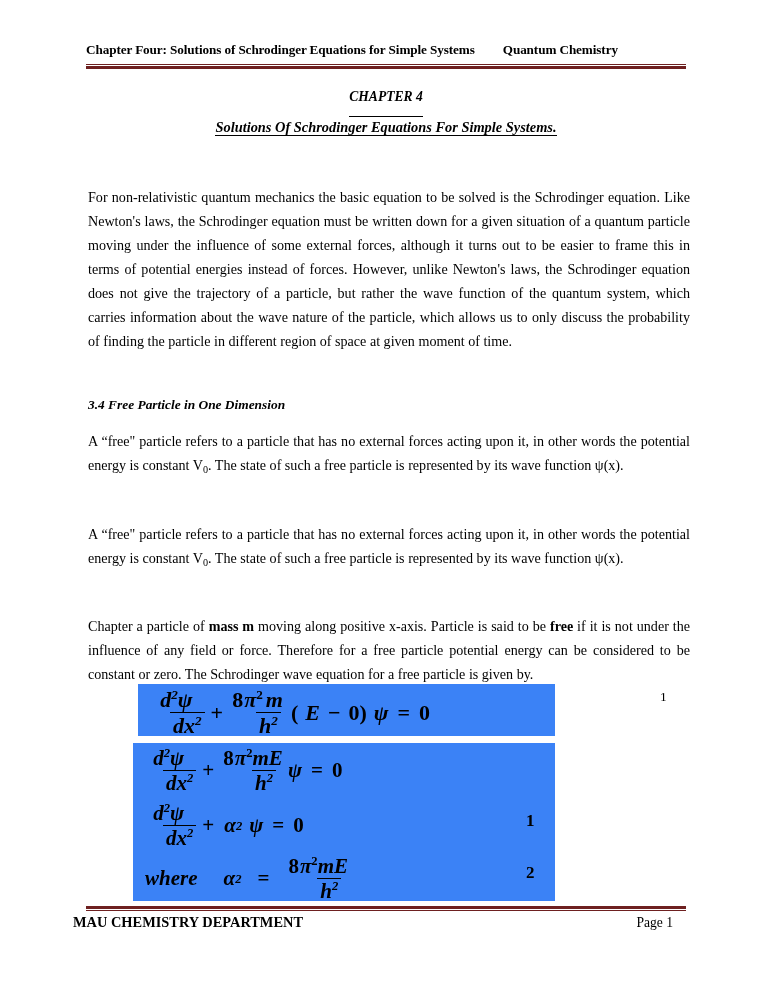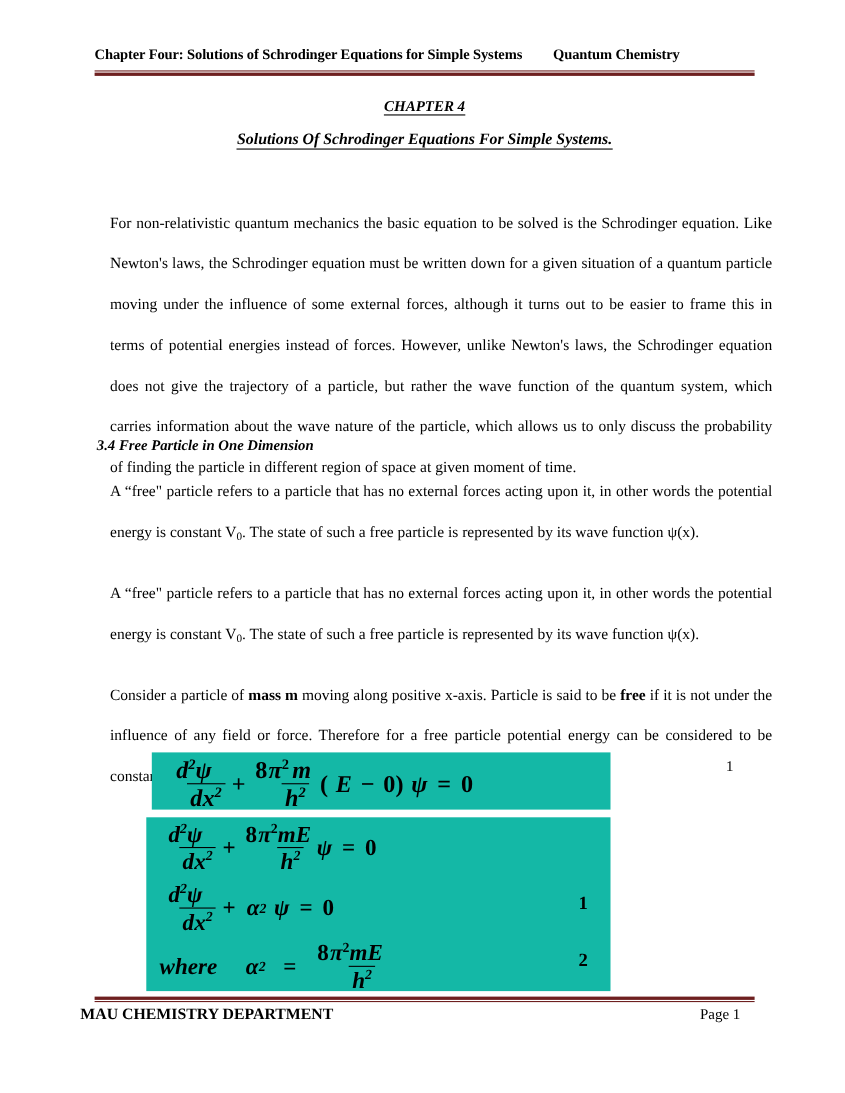--- a/index.html
+++ b/index.html
@@ -60,21 +60,21 @@
     left: 86px;
     top: 89px;
     width: 600px;
     text-align: center;
     font-size: 13.6px;
     font-weight: bold;
     font-style: italic;
   }
   .chapter-title span {
     border-bottom: 1.4px solid #000;
-    padding-bottom: 0px;
+    padding-bottom: 12px;
   }
   .chapter-subtitle {
     position: absolute;
     left: 86px;
     top: 119px;
     width: 600px;
     text-align: center;
     font-size: 14.4px;
     font-weight: bold;
     font-style: italic;
@@ -89,34 +89,34 @@
   .sec-head {
     position: absolute;
     left: 88px;
     width: 600px;
     font-size: 13.4px;
     font-weight: bold;
     font-style: italic;
   }
   .para {
     position: absolute;
-    left: 100px;
+    left: 88px;
     width: 602px;
     font-size: 14.1px;
-    line-height: 37px;
+    line-height: 24px;
     text-align: justify;
     text-justify: inter-word;
   }
 
   sub { font-size: 0.72em; vertical-align: -0.28em; }
 
   
   .eqbox {
     position: absolute;
-    background: #14b8a6;
+    background: #3b82f6;
     color: #000;
     font-family: "Liberation Serif", "DejaVu Serif", serif;
   }
   #eqbox1 {
     left: 138px;
     top: 684px;
     width: 417px;
     height: 52px;
   }
   #eqbox2 {
@@ -247,21 +247,21 @@
 
   <div class="para" style="top:429px;">
     <span>A “free" particle refers to a particle that has no external forces acting upon it, in other words the potential energy is constant V</span><sub>0</sub><span>. The state of such a free particle is represented by its wave function ψ(x).</span>
   </div>
 
   <div class="para" style="top:522px;">
     <span>A “free" particle refers to a particle that has no external forces acting upon it, in other words the potential energy is constant V</span><sub>0</sub><span>. The state of such a free particle is represented by its wave function ψ(x).</span>
   </div>
 
   <div class="para" style="top:614px;">
-    <span>Consider a particle of </span><b>mass m</b><span> moving along positive x-axis. Particle is said to be </span><b>free</b><span> if it is not under the influence of any field or force. Therefore for a free particle potential energy can be considered to be constant or zero. The Schrodinger wave equation for a free particle is given by.</span>
+    <span>Chapter a particle of </span><b>mass m</b><span> moving along positive x-axis. Particle is said to be </span><b>free</b><span> if it is not under the influence of any field or force. Therefore for a free particle potential energy can be considered to be constant or zero. The Schrodinger wave equation for a free particle is given by.</span>
   </div>
 
   <div class="eqbox" id="eqbox1">
     <div class="eqrow" style="left:10px; top:4px; font-size:22px;">
       <span class="frac">
         <span class="num"><span class="mi">d</span><span class="sup">2</span><span class="mi">ψ</span></span>
         <span class="den"><span class="mi">dx</span><span class="sup">2</span></span>
       </span>
       <span class="op">+</span>
       <span class="frac">

